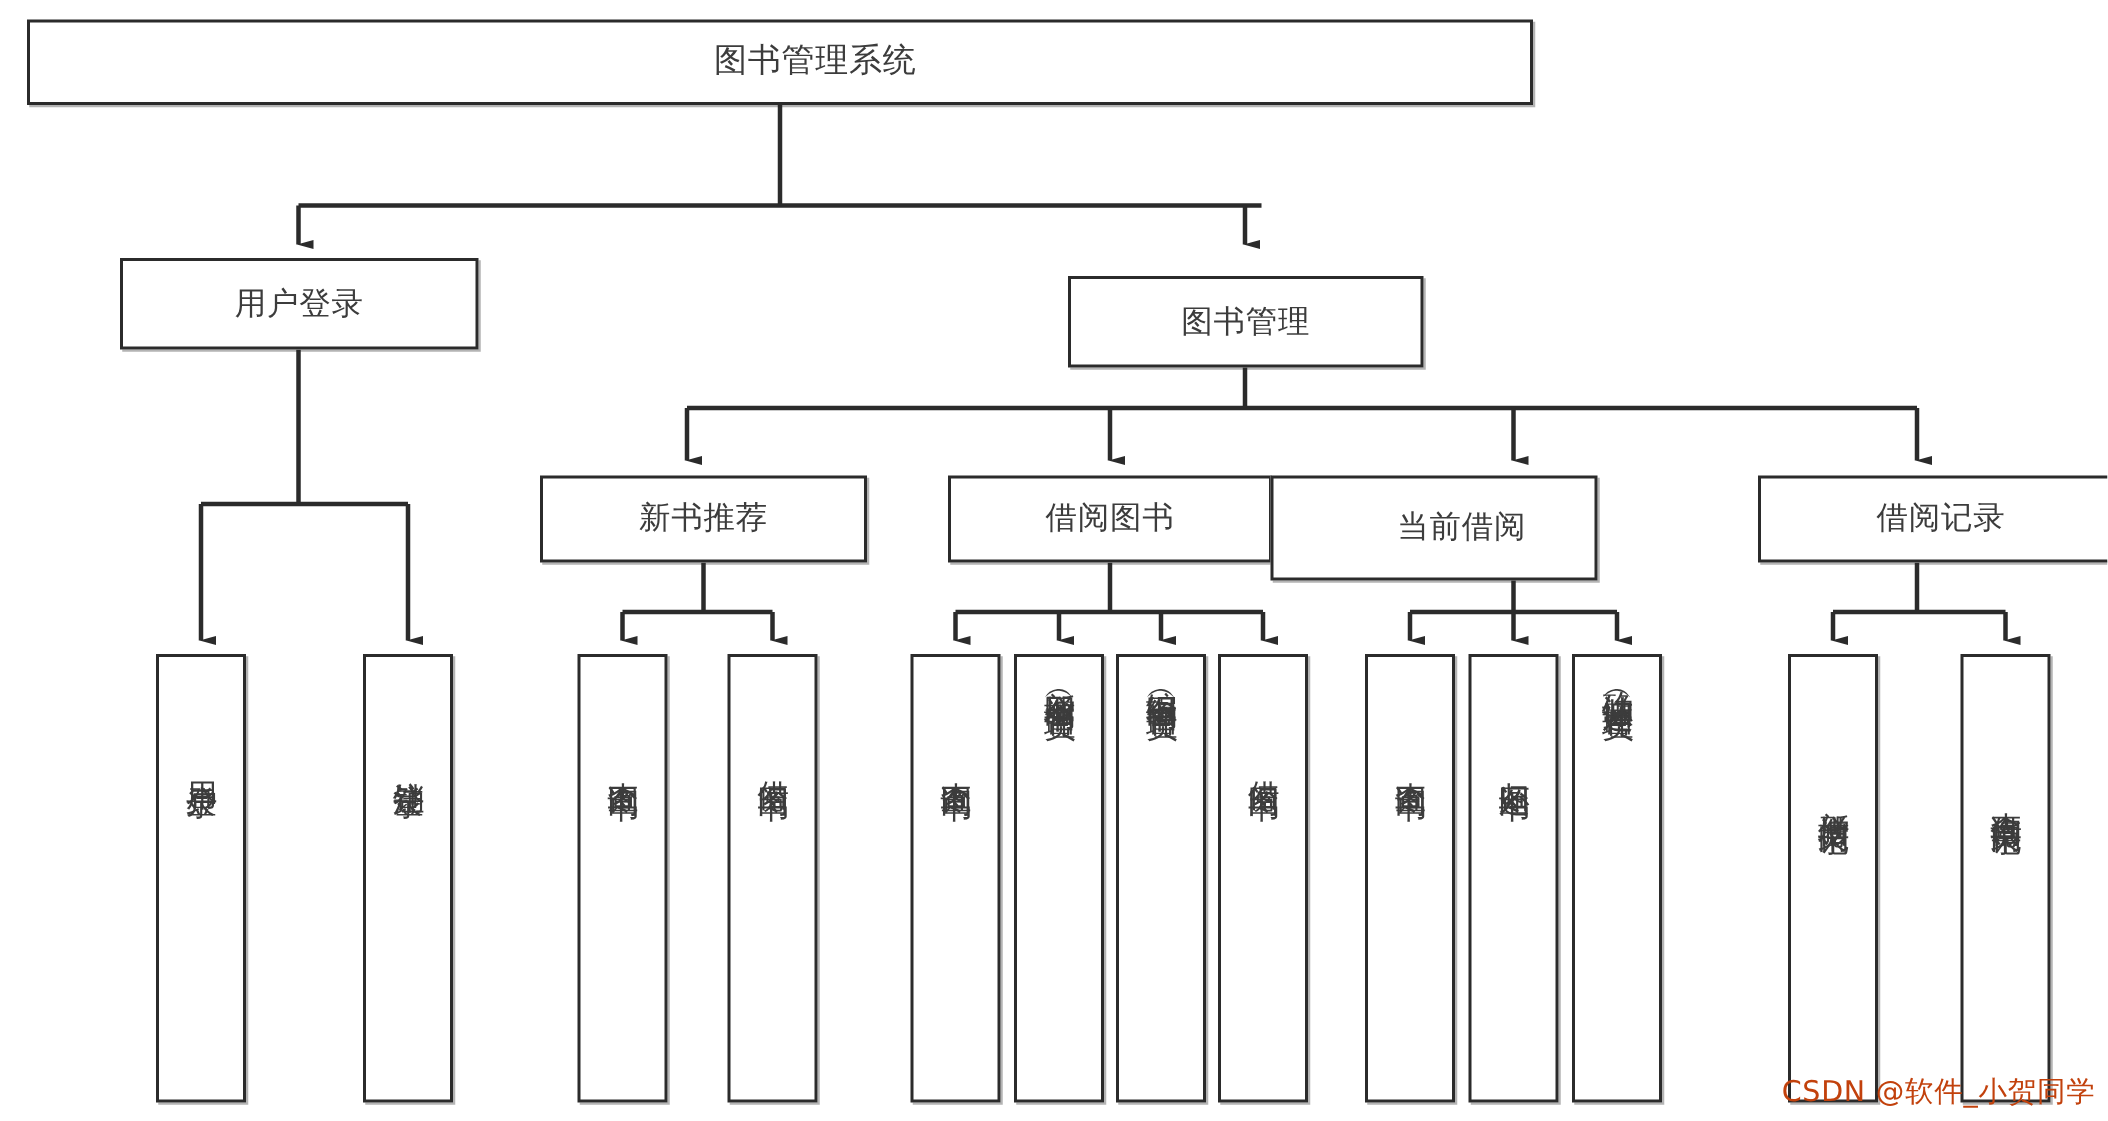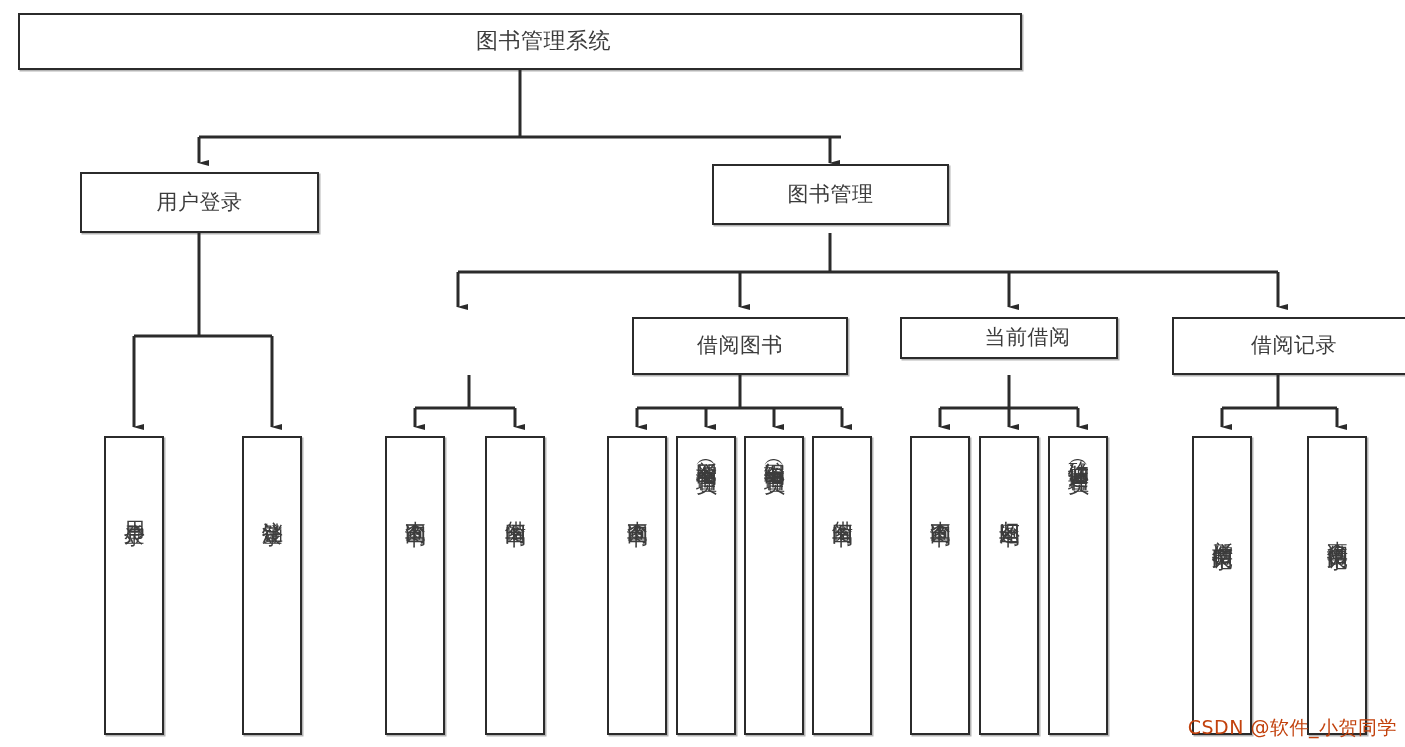--- a/index.html
+++ b/index.html
@@ -140,28 +140,31 @@
     </g>
   </svg>
 
   <div class="node h root" style="left:18px; top:13px; width:1004px; height:57px;padding-left:47px;">
     <span class="label">图书管理系统</span>
   </div>
 
   <div class="node h" style="left:80px; top:172px; width:239px; height:61px;">
     <span class="label">用户登录</span>
   </div>
-  <div class="node h" style="left:712px; top:164px; width:237px; height:61px;align-items:center;">
+  <div class="node h" style="left:712px; top:184px; width:237px; height:61px;align-items:center;">
     <span class="label">图书管理</span>
   </div>
 
+  <div class="node h" style="left:360px; top:317px; width:218px; height:58px;">
+    <span class="label">新书推荐</span>
+  </div>
   <div class="node h" style="left:632px; top:317px; width:216px; height:58px;">
     <span class="label">借阅图书</span>
   </div>
-  <div class="node h" style="left:900px; top:317px; width:218px; height:42px;padding-left:37px;">
+  <div class="node h" style="left:847px; top:317px; width:218px; height:70px;padding-left:37px;">
     <span class="label">当前借阅</span>
   </div>
   <div class="node h" style="left:1172px; top:317px; width:244px; height:58px;">
     <span class="label">借阅记录</span>
   </div>
 
   <div class="node v mid" style="left:104px; top:436px; width:60px; height:299px;">
     <span class="label">用户登录</span>
   </div>
   <div class="node v mid" style="left:242px; top:436px; width:60px; height:299px;">

